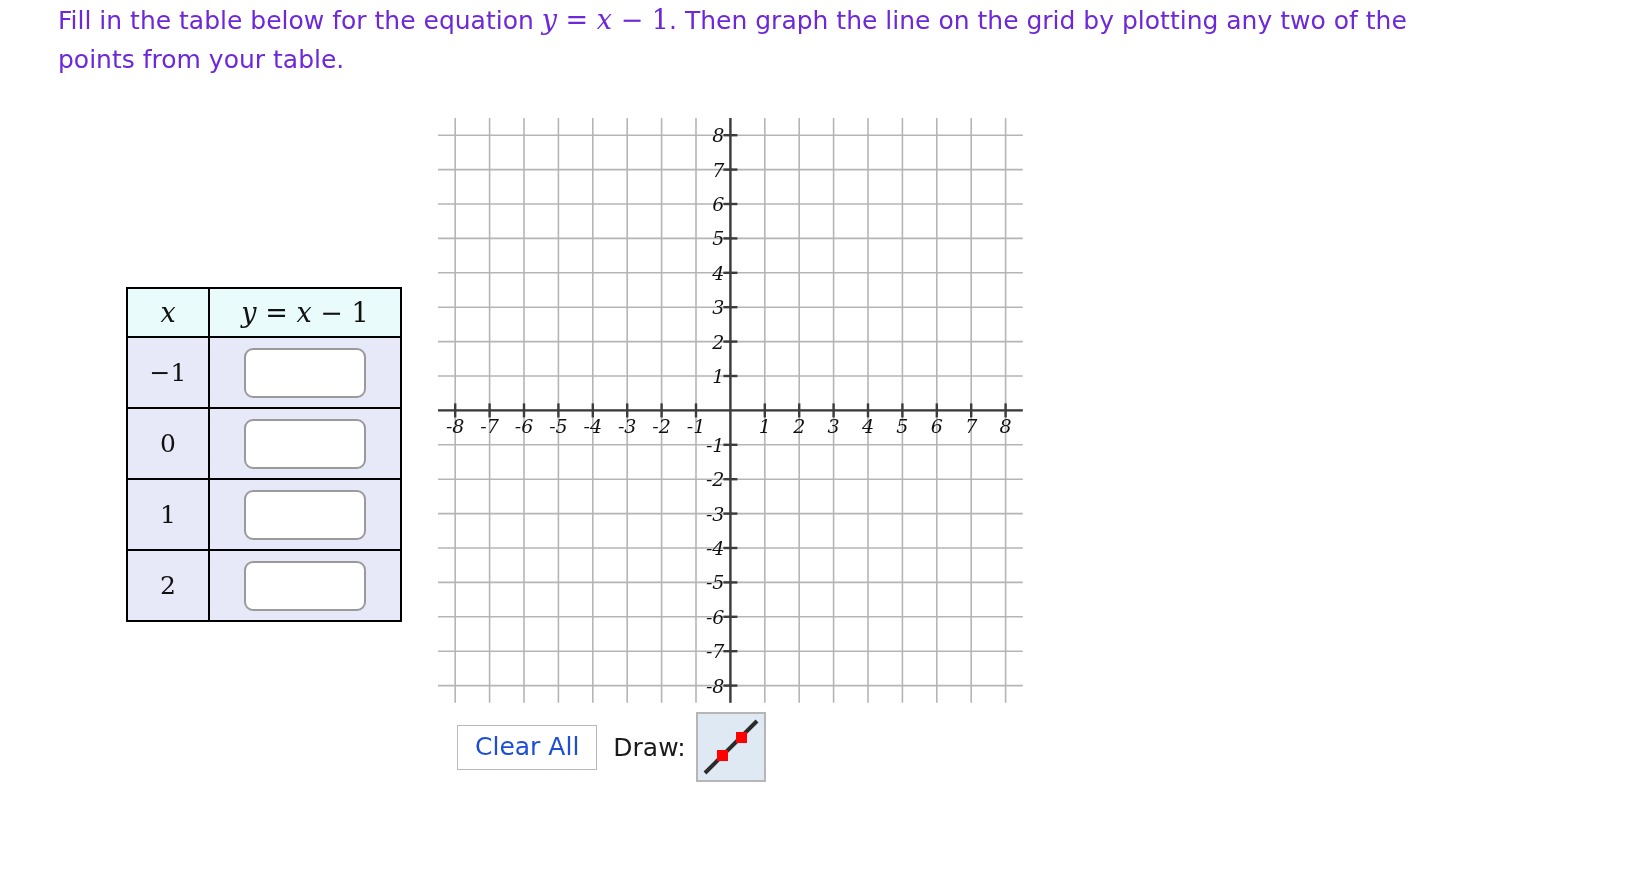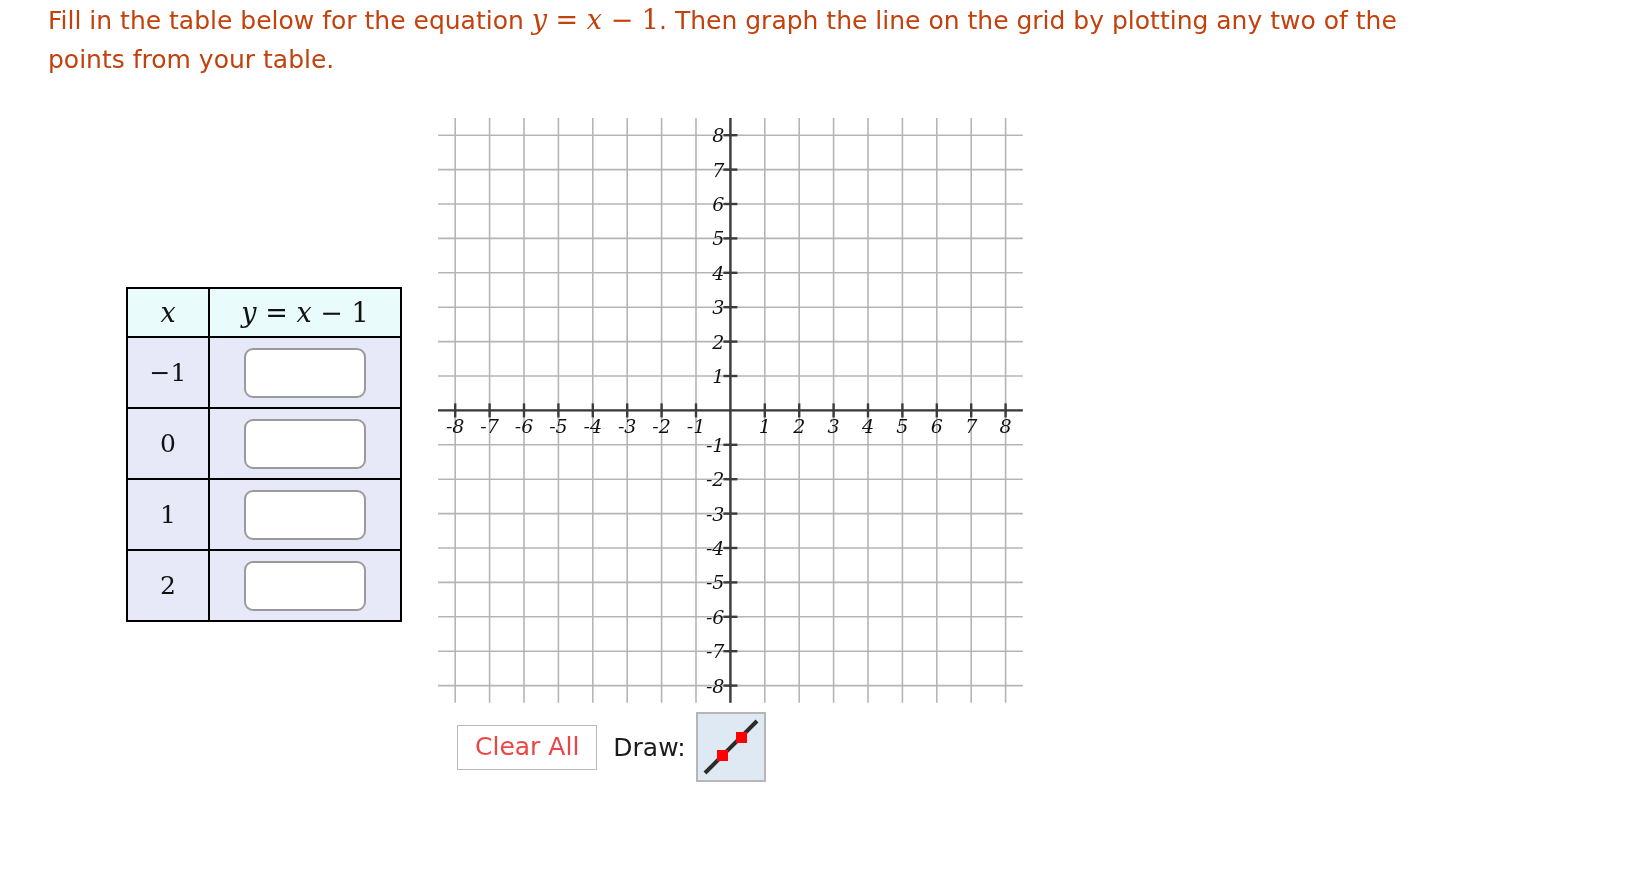--- a/index.html
+++ b/index.html
@@ -12,26 +12,26 @@
     height: 869px;
     position: relative;
     font-family: "DejaVu Sans", sans-serif;
     color: #1a1a1a;
     overflow: hidden;
   }
 
   
   #prompt {
     position: absolute;
-    left: 48px;
+    left: 58px;
     top: 0px;
     width: 1370px;
     font-size: 25px;
     line-height: 39px;
-    color: #c2410c;
+    color: #6d28d9;
   }
   .mathi {
     font-family: "DejaVu Serif", serif;
     font-style: italic;
     font-size: 27px;
   }
   .mathr {
     font-family: "DejaVu Serif", serif;
     font-style: normal;
     font-size: 27px;
@@ -103,21 +103,21 @@
     position: absolute;
     left: 457px;
     top: 712px;
     display: flex;
     align-items: center;
     gap: 0px;
   }
   #clear-all {
     border: 1px solid #b9b9b9;
     background: #ffffff;
-    color: #ef4444;
+    color: #1d4ed8;
     font-family: "DejaVu Sans", sans-serif;
     font-size: 25px;
     padding: 8px 17px 10px 17px;
     line-height: 1;
     border-radius: 0;
     cursor: pointer;
   }
   #draw-label {
     font-size: 25px;
     color: #1b1b1b;

